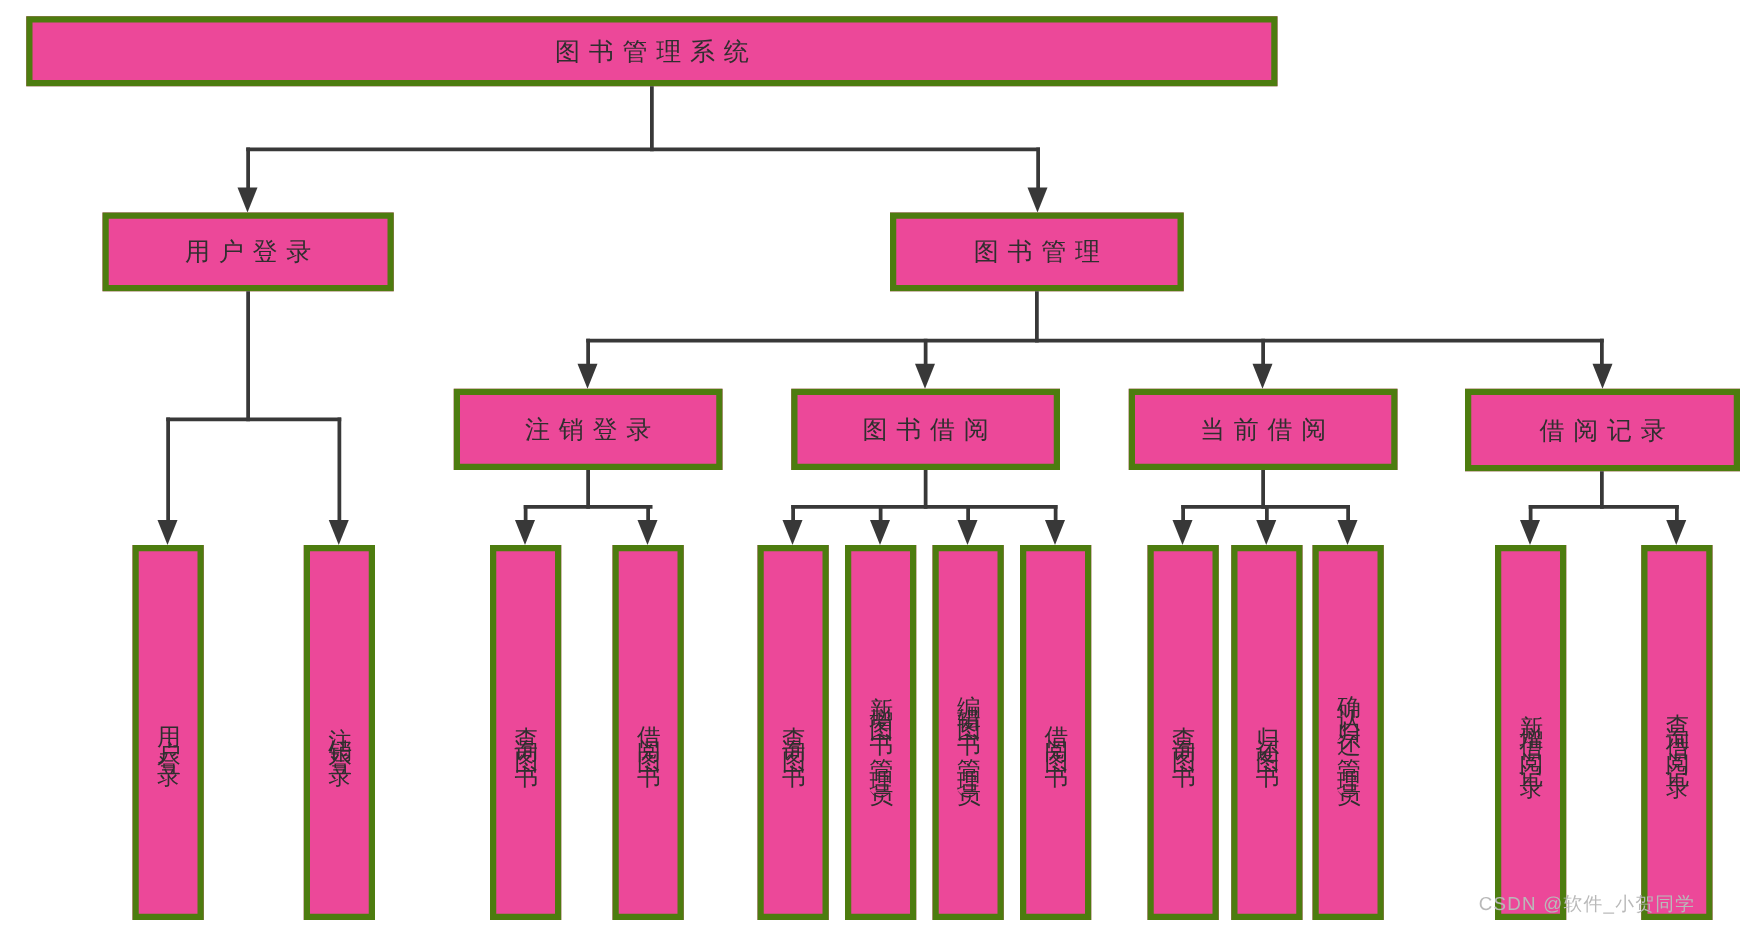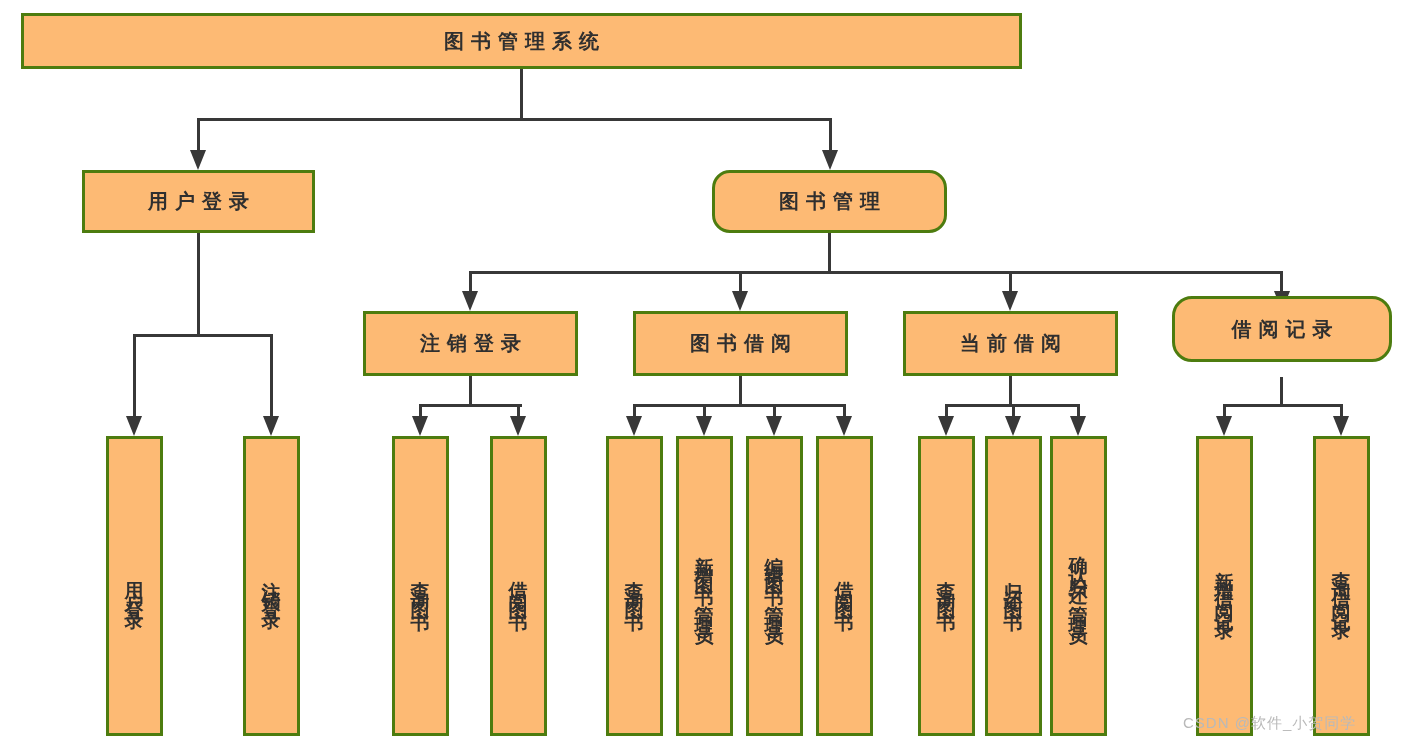--- a/index.html
+++ b/index.html
@@ -1,22 +1,22 @@
 <!DOCTYPE html>
 <html><head>
 <meta charset="utf-8">
 <style>
   html,body{margin:0;padding:0;background:#ffffff;}
   .canvas{
     position:relative;width:1405px;height:747px;background:#ffffff;
     font-family:"Liberation Sans",sans-serif;color:#2f2f2f;overflow:hidden;
   }
   .box{
-    position:absolute;box-sizing:border-box;border:3px solid #4d7c0f;background:#fdba74;
-    display:flex;align-items:center;justify-content:center;font-weight:bold;
+    position:absolute;box-sizing:border-box;border:5px solid #4d7c0f;background:#ec4899;
+    display:flex;align-items:center;justify-content:center;
   }
   .hlabel{font-size:20px;letter-spacing:7px;text-indent:7px;white-space:nowrap;color:#2f2f2f;}
   .vlabel{
     writing-mode:vertical-rl;text-orientation:mixed;
     font-size:19px;letter-spacing:10px;line-height:1;color:#2f2f2f;white-space:nowrap;
   }
   .ln{position:absolute;background:#383838;}
   .arrow{
     position:absolute;width:0;height:0;
     border-left:8px solid transparent;border-right:8px solid transparent;
@@ -41,21 +41,21 @@
     <div class="ln" style="left:197px;top:118px;width:635px;height:3px;"></div>
     <div class="ln" style="left:197px;top:118px;width:3px;height:34px;"></div>
     <div class="ln" style="left:829px;top:118px;width:3px;height:34px;"></div>
     <div class="arrow" style="left:190px;top:150px;"></div>
     <div class="arrow" style="left:822px;top:150px;"></div>
   </div>
 
   <div class="box" style="left:82px;top:170px;width:233px;height:63px;">
     <span class="hlabel">用户登录</span>
   </div>
-  <div class="box" style="left:712px;top:170px;width:235px;height:63px;border-radius:18px;">
+  <div class="box" style="left:712px;top:170px;width:235px;height:63px;">
     <span class="hlabel">图书管理</span>
   </div>
 
   <div>
     <div class="ln" style="left:197px;top:233px;width:3px;height:104px;"></div>
     <div class="ln" style="left:133px;top:334px;width:140px;height:3px;"></div>
     <div class="ln" style="left:133px;top:334px;width:3px;height:82px;"></div>
     <div class="ln" style="left:270px;top:334px;width:3px;height:82px;"></div>
     <div class="arrow" style="left:126px;top:416px;"></div>
     <div class="arrow" style="left:263px;top:416px;"></div>
@@ -76,21 +76,21 @@
 
   <div class="box" style="left:363px;top:311px;width:215px;height:65px;">
     <span class="hlabel">注销登录</span>
   </div>
   <div class="box" style="left:633px;top:311px;width:215px;height:65px;">
     <span class="hlabel">图书借阅</span>
   </div>
   <div class="box" style="left:903px;top:311px;width:215px;height:65px;">
     <span class="hlabel">当前借阅</span>
   </div>
-  <div class="box" style="left:1172px;top:296px;width:220px;height:66px;border-radius:20px;">
+  <div class="box" style="left:1172px;top:311px;width:220px;height:66px;">
     <span class="hlabel">借阅记录</span>
   </div>
 
   <div>
     <div class="ln" style="left:469px;top:376px;width:3px;height:31px;"></div>
     <div class="ln" style="left:419px;top:404px;width:103px;height:3px;"></div>
     <div class="ln" style="left:419px;top:404px;width:3px;height:12px;"></div>
     <div class="ln" style="left:517px;top:404px;width:3px;height:12px;"></div>
     <div class="arrow" style="left:412px;top:416px;"></div>
     <div class="arrow" style="left:510px;top:416px;"></div>

